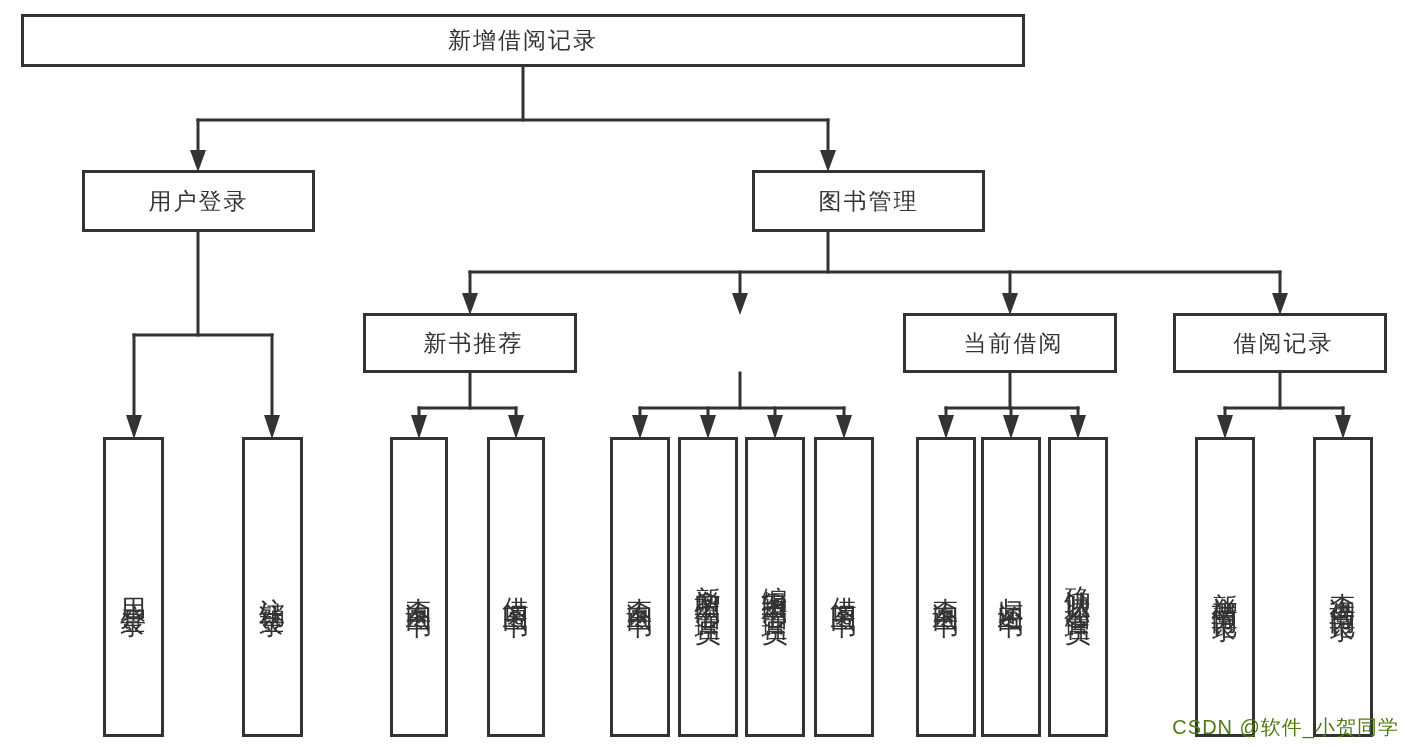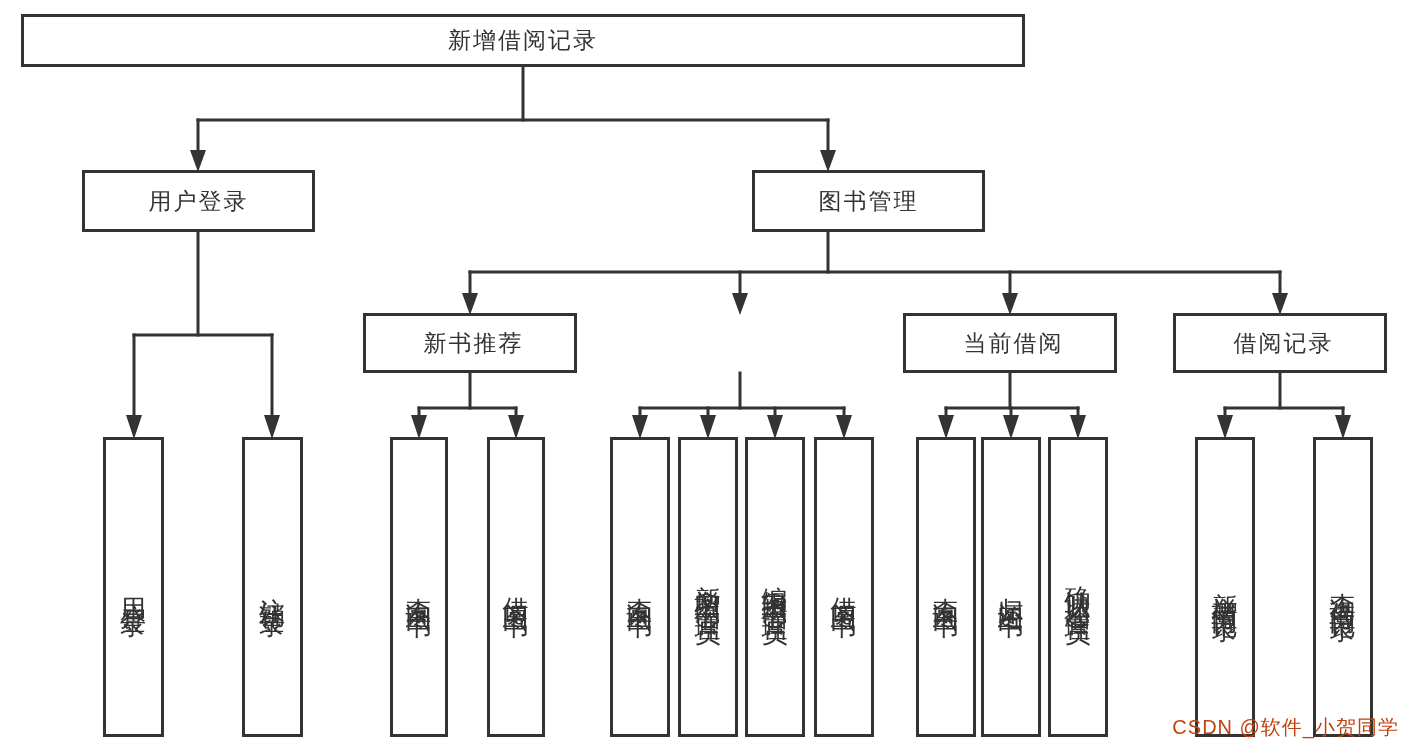--- a/index.html
+++ b/index.html
@@ -64,21 +64,21 @@
   .lf8  { left: 814px;  width: 60px; }
   .lf9  { left: 916px;  width: 60px; }
   .lf10 { left: 981px;  width: 60px; }
   .lf11 { left: 1048px; width: 60px; }
   .lf12 { left: 1195px; width: 60px; }
   .lf13 { left: 1313px; width: 60px; }
   .watermark {
     position: absolute;
     right: 6px;
     bottom: 6px;
-    color: #c2410c;
+    color: #4d7c0f;
     font-size: 20px;
     letter-spacing: 1px;
     z-index: 5;
     white-space: nowrap;
   }
 </style>
 </head>
 <body>
 
 <div id="canvas">

